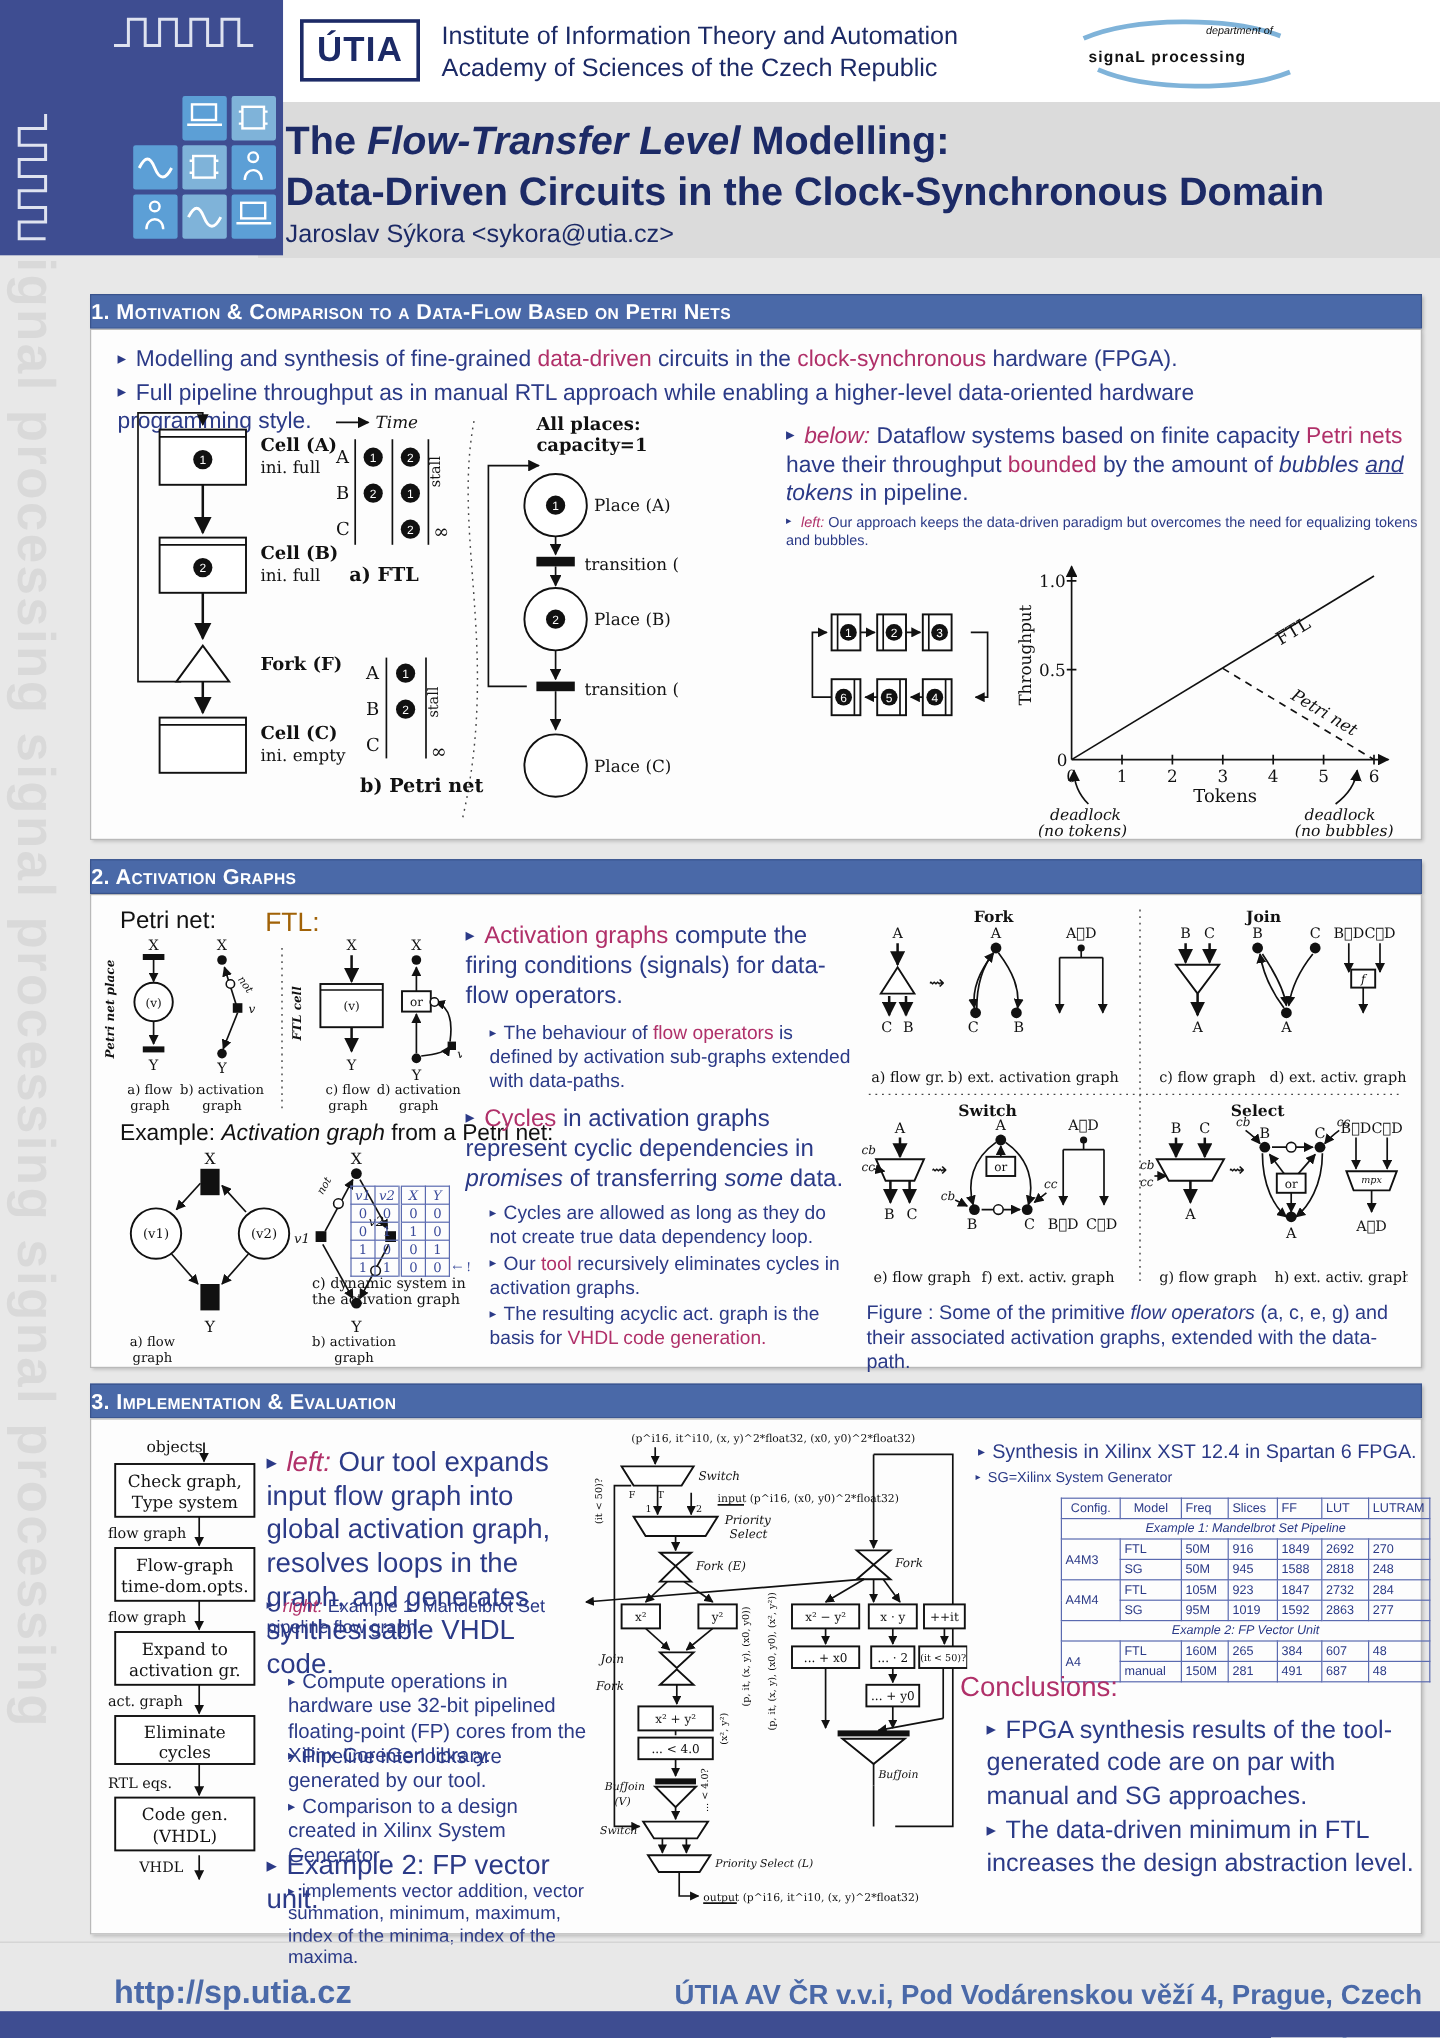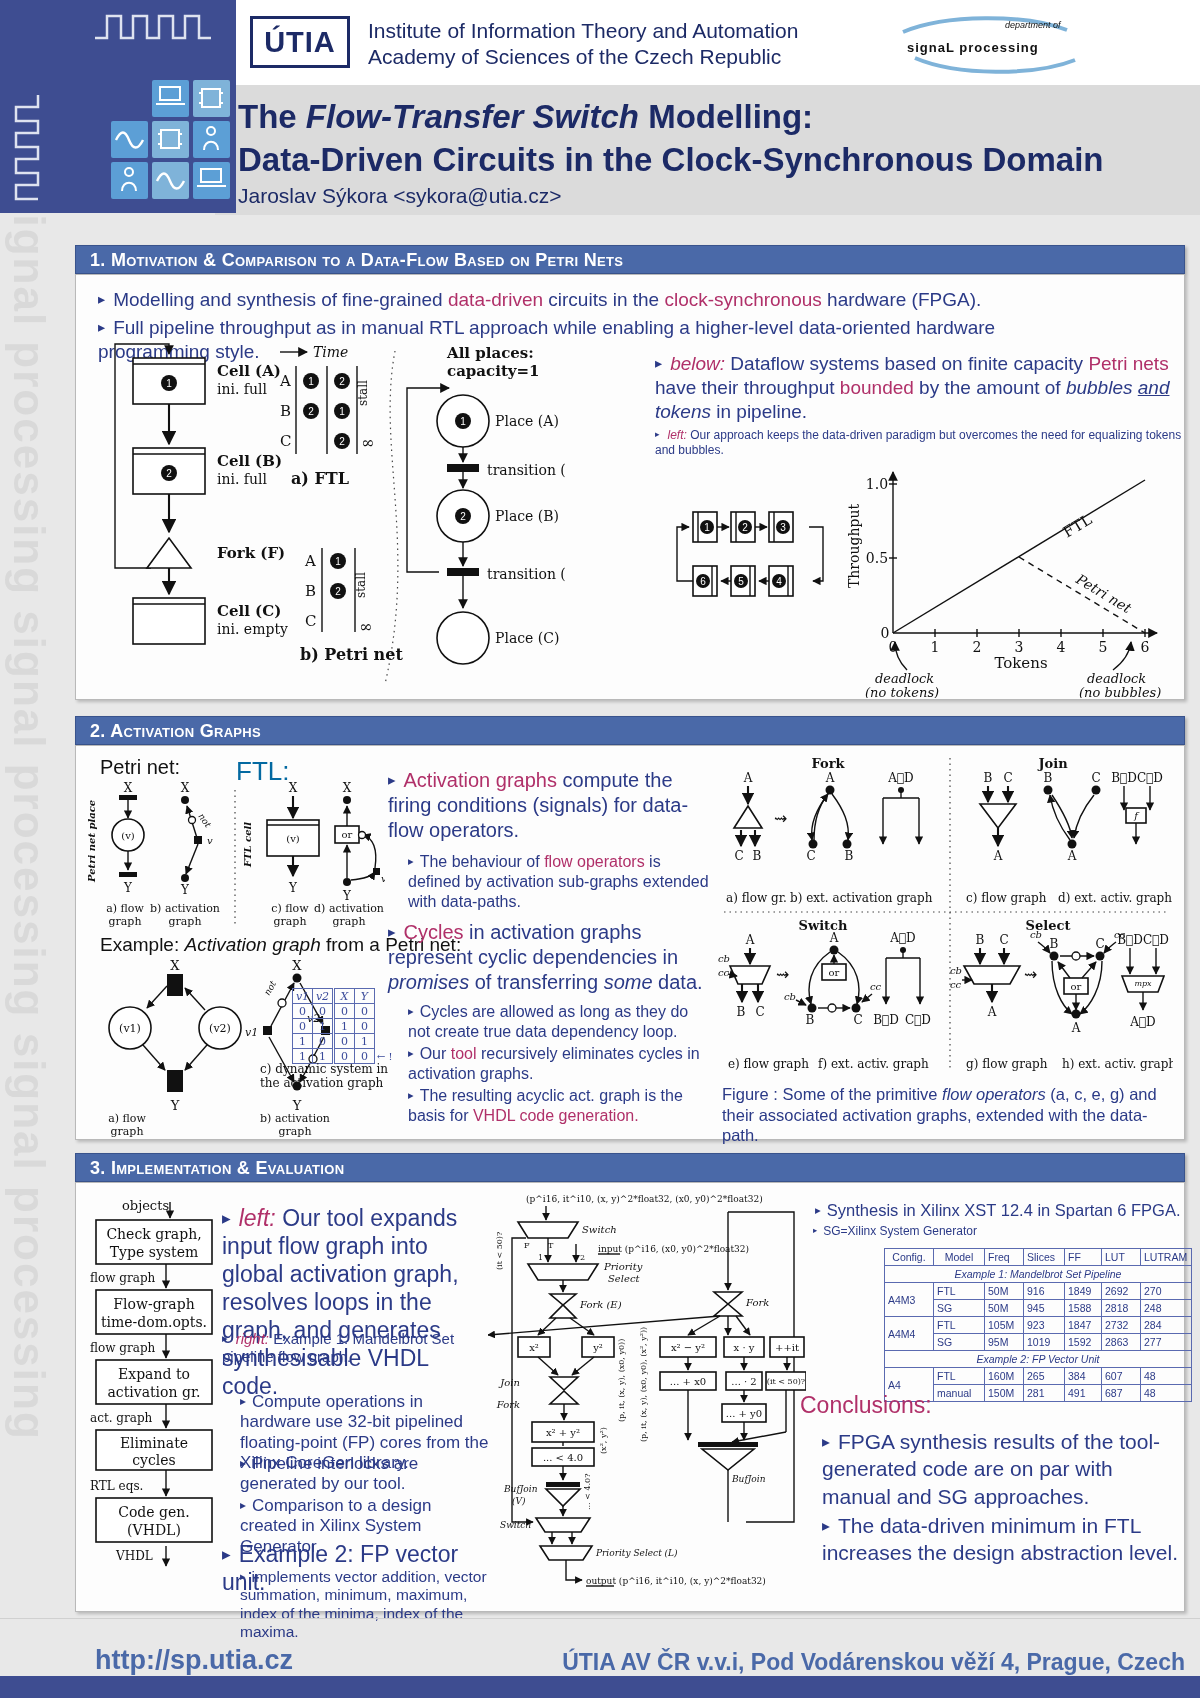--- a/index.html
+++ b/index.html
@@ -3,21 +3,21 @@
 <meta charset="utf-8">
 <style>
   html,body{margin:0;padding:0}
   body{width:1200px;height:1698px;position:relative;background:#e8e8e8;
        font-family:"Liberation Sans",sans-serif;overflow:hidden}
   .abs{position:absolute}
   .whiteband{position:absolute;left:0;top:0;width:1200px;height:85px;background:#ffffff}
   .titleblock{position:absolute;left:215px;top:85px;width:985px;height:130px;background:#dbdbdb}
   .bar{position:absolute;left:75px;width:1110px;height:29px;background:#4a69a8;color:#fff;
        font-weight:bold;font-variant:small-caps;font-size:18px;line-height:29px;
-       padding-left:14px;box-sizing:border-box;border:1px solid #39538c;
+       box-sizing:border-box;border:1px solid #39538c;
        box-shadow:2px 2px 3px rgba(0,0,0,.25);letter-spacing:.3px}
   .panel{position:absolute;left:75px;width:1110px;background:#fdfdfd;border:1px solid #b9b9b9;
        box-shadow:2px 2px 3px rgba(0,0,0,.2);box-sizing:border-box}
   .crim{color:#b03069}
   .it{font-style:italic}
   .un{text-decoration:underline}
   .mk{color:#2b3a87;margin-right:8px;font-size:.75em;vertical-align:2px}
   .mk2{color:#2b3a87;margin-right:6px;font-size:.7em;vertical-align:2px}
   .bullet{position:absolute;color:#2b3a87;line-height:1.25}
   .wm{position:absolute;left:4px;top:188px;height:1400px;color:#d9d9d9;font-size:44px;
@@ -133,21 +133,21 @@
 
 <svg class="abs" style="left:875px;top:12px" width="215" height="64" viewBox="0 0 215 64">
   <g stroke="#7fb3d9" stroke-width="4" fill="none">
     <path d="M28,20 C70,2 150,2 192,18"></path>
     <path d="M40,46 C82,64 160,64 200,48"></path>
   </g>
   <text x="130" y="16" class="s9 i" fill="#3e4d91" style="font-family:'Liberation Sans',sans-serif">department of</text>
   <text x="32" y="40" class="b" font-size="19" fill="#1c2a66" style="font-family:'Liberation Sans',sans-serif;letter-spacing:1px">signaL processing</text>
 </svg>
 
-<div class="t1"><span>The </span><span class="it">Flow-Transfer Switch</span><span> Modelling:</span></div>
+<div class="t1"><span>The </span><span class="it">Flow-Transfer Level</span><span> Modelling:</span></div>
 <div class="t2">Data-Driven Circuits in the Clock-Synchronous Domain</div>
 <div class="auth">Jaroslav Sýkora &lt;sykora@utia.cz&gt;</div>
 
 <div class="bar" style="top:245px">1. Motivation &amp; Comparison to a Data-Flow Based on Petri Nets</div>
 <div class="panel" style="top:274px;height:426px"></div>
 
 <div class="bullet" style="left:98px;top:288px;width:1010px;font-size:19px"><span class="mk">▸</span><span>Modelling and synthesis of fine-grained </span><span class="crim">data-driven</span><span> circuits in the </span><span class="crim">clock-synchronous</span><span> hardware (FPGA).</span></div>
 <div class="bullet" style="left:98px;top:316px;width:1010px;font-size:19px"><span class="mk">▸</span><span>Full pipeline throughput as in manual RTL approach while enabling a higher-level data-oriented hardware programming style.</span></div>
 
 <div class="bullet" style="left:655px;top:352px;width:532px;font-size:19px"><span class="mk">▸</span><span class="crim it">below:</span><span> Dataflow systems based on finite capacity </span><span class="crim">Petri nets</span><span> have their throughput </span><span class="crim">bounded</span><span> by the amount of </span><span class="it">bubbles</span><span> </span><span class="un it">and</span><span> </span><span class="it">tokens</span><span> in pipeline.</span></div>
@@ -325,21 +325,21 @@
   <text class="s13 i" x="30" y="225">deadlock</text>
   <text class="s13 i" x="20" y="239">(no tokens)</text>
   <text class="s13 i" x="242" y="225">deadlock</text>
   <text class="s13 i" x="234" y="239">(no bubbles)</text>
 </svg>
 
 <div class="bar" style="top:716px">2. Activation Graphs</div>
 <div class="panel" style="top:745px;height:395px"></div>
 
 <div class="abs" style="left:100px;top:756px;font-size:20px;color:#111">Petri net:</div>
-<div class="abs" style="left:236px;top:756px;font-size:26px;color:#0369a1">FTL:</div>
+<div class="abs" style="left:221px;top:756px;font-size:22px;color:#a16207">FTL:</div>
 
 <svg class="abs" style="left:85px;top:782px" width="300" height="150" viewBox="0 0 300 150">
   <defs>
       <marker id="a4" viewBox="0 0 10 10" refX="9" refY="5" markerWidth="6" markerHeight="6" orient="auto-start-reverse">
         <path d="M0,0L10,5L0,10z" fill="#111"></path>
       </marker>
     </defs>
   <text class="s10 b i" x="10" y="100" transform="rotate(-90 10,100)">Petri net place</text>
   <g>
     <text class="s12 mid" x="43" y="10">X</text>

